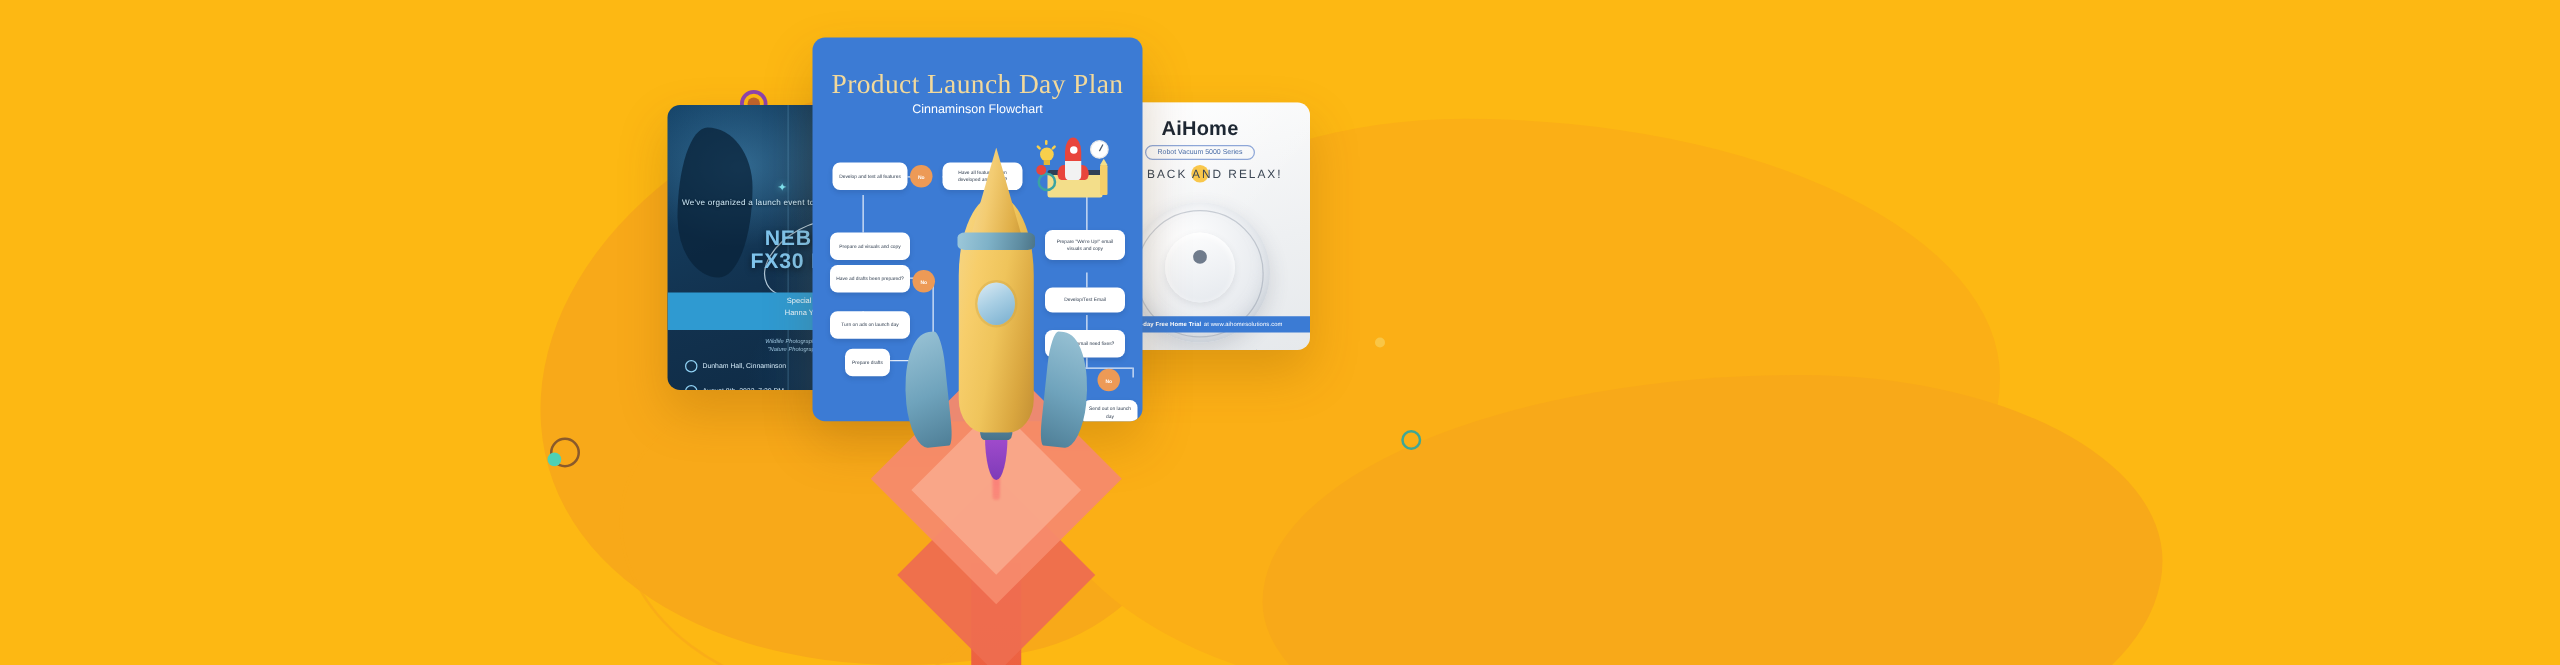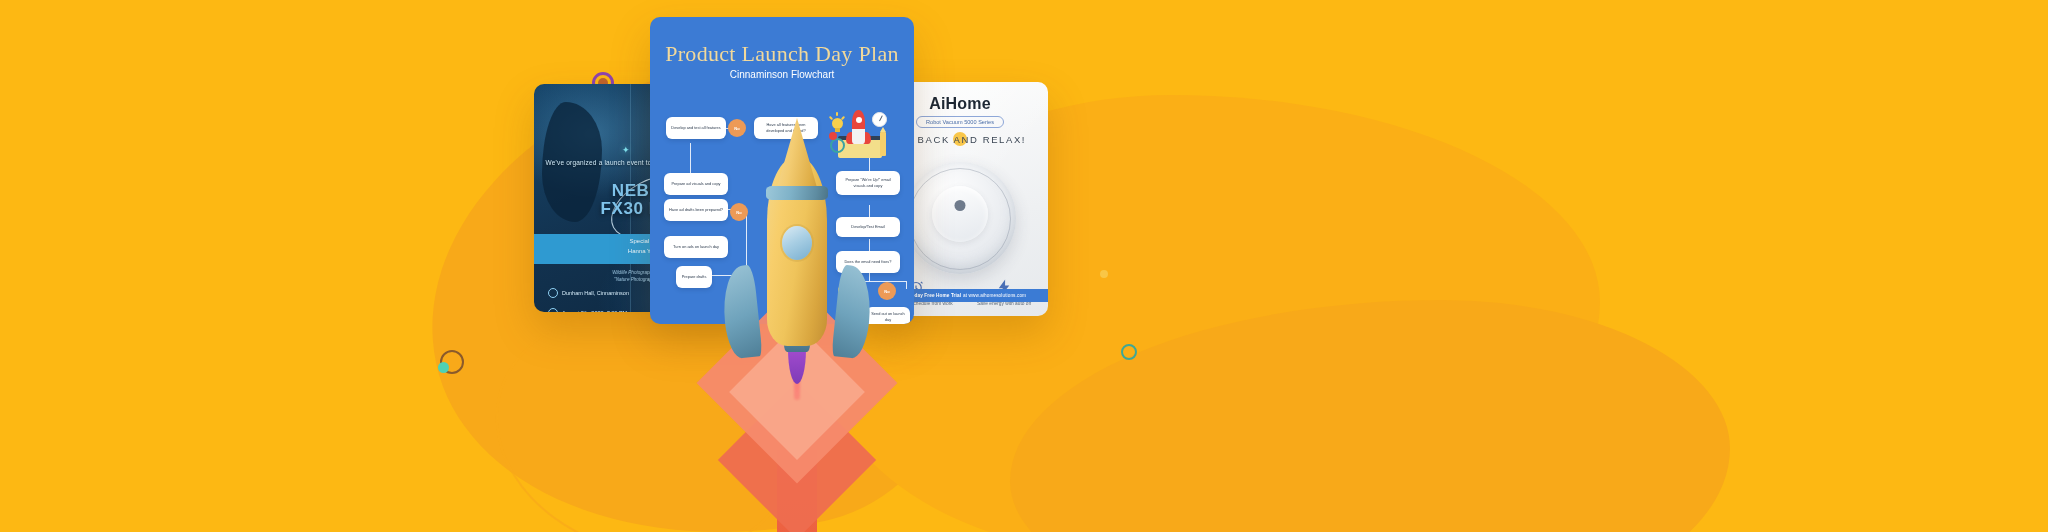--- a/index.html
+++ b/index.html
@@ -76,21 +76,21 @@
   .neb-band-txt{position:absolute;left:0;right:0;top:153px;text-align:center;
     color:#eaf7ff;font-size:6px;line-height:1.6;}
   .neb-award{position:absolute;left:0;right:0;top:185px;text-align:center;
     color:#9dc7e2;font-size:4.6px;line-height:1.55;font-style:italic;}
   .neb-meta{position:absolute;left:14px;font-size:5.5px;color:#d5ecfa;
     display:flex;align-items:center;gap:4px;}
   .neb-meta.m1{top:204px;} .neb-meta.m2{top:224px;}
   .pin{width:8px;height:8px;border-radius:50%;border:1px solid #8fd0f2;display:inline-block;}
 
   
-  #card-right{left:872px;top:82px;width:176px;height:234px;
+  #card-right{left:872px;top:82px;width:176px;height:198px;
     background:linear-gradient(165deg,#fdfdfd 0%,#eef0f2 60%,#e6e9ec 100%);}
   .ah-gloss{position:absolute;left:-20px;top:-30px;width:170px;height:300px;
     background:linear-gradient(115deg,rgba(255,255,255,.9),rgba(255,255,255,0) 60%);
     transform:rotate(18deg);}
   .ah-brand{position:absolute;left:0;right:0;top:13px;text-align:center;
     font-size:16px;font-weight:bold;color:#1d2733;letter-spacing:.2px;}
   .ah-pill{position:absolute;left:50%;top:34px;transform:translateX(-50%);
     border:1px solid #8ea7d8;border-radius:9px;padding:2px 9px;
     font-size:5.6px;color:#4b6ea8;white-space:nowrap;}
   .ah-headline{position:absolute;left:0;right:0;top:52px;text-align:center;
@@ -112,21 +112,21 @@
   .ah-feat{position:absolute;top:196px;width:50%;text-align:center;}
   .ah-feat.f1{left:0;} .ah-feat.f2{left:50%;}
   .ah-ic{width:18px;height:18px;margin:0 auto 4px;color:#4a6fb5;}
   .ah-feat-txt{font-size:4.8px;line-height:1.5;color:#5a6878;}
   .ah-foot{position:absolute;left:0;right:0;bottom:14px;height:13px;
     background:#3B7BD4;display:flex;align-items:center;justify-content:center;
     color:#ffffff;font-size:4.7px;letter-spacing:.1px;}
   .ah-foot b{margin-right:2px;}
 
   
-  #card-center{left:650px;top:17px;width:264px;height:307px;background:#3C7BD4;}
+  #card-center{left:650px;top:30px;width:264px;height:307px;background:#3C7BD4;}
   .fc-title{position:absolute;left:0;right:0;top:24px;text-align:center;
     font-family:"Liberation Serif", serif;font-size:22px;color:#F2D99B;letter-spacing:.3px;}
   .fc-sub{position:absolute;left:0;right:0;top:52px;text-align:center;
     font-size:10px;color:#ffffff;}
 
   .node{position:absolute;background:#ffffff;border-radius:6px;
     box-shadow:0 2px 4px rgba(20,50,95,.18);
     display:flex;align-items:center;justify-content:center;text-align:center;
     color:#2c3a4c;font-size:3.9px;line-height:1.45;padding:3px 4px;box-sizing:border-box;}
   .pill{position:absolute;border-radius:50%;display:flex;align-items:center;

